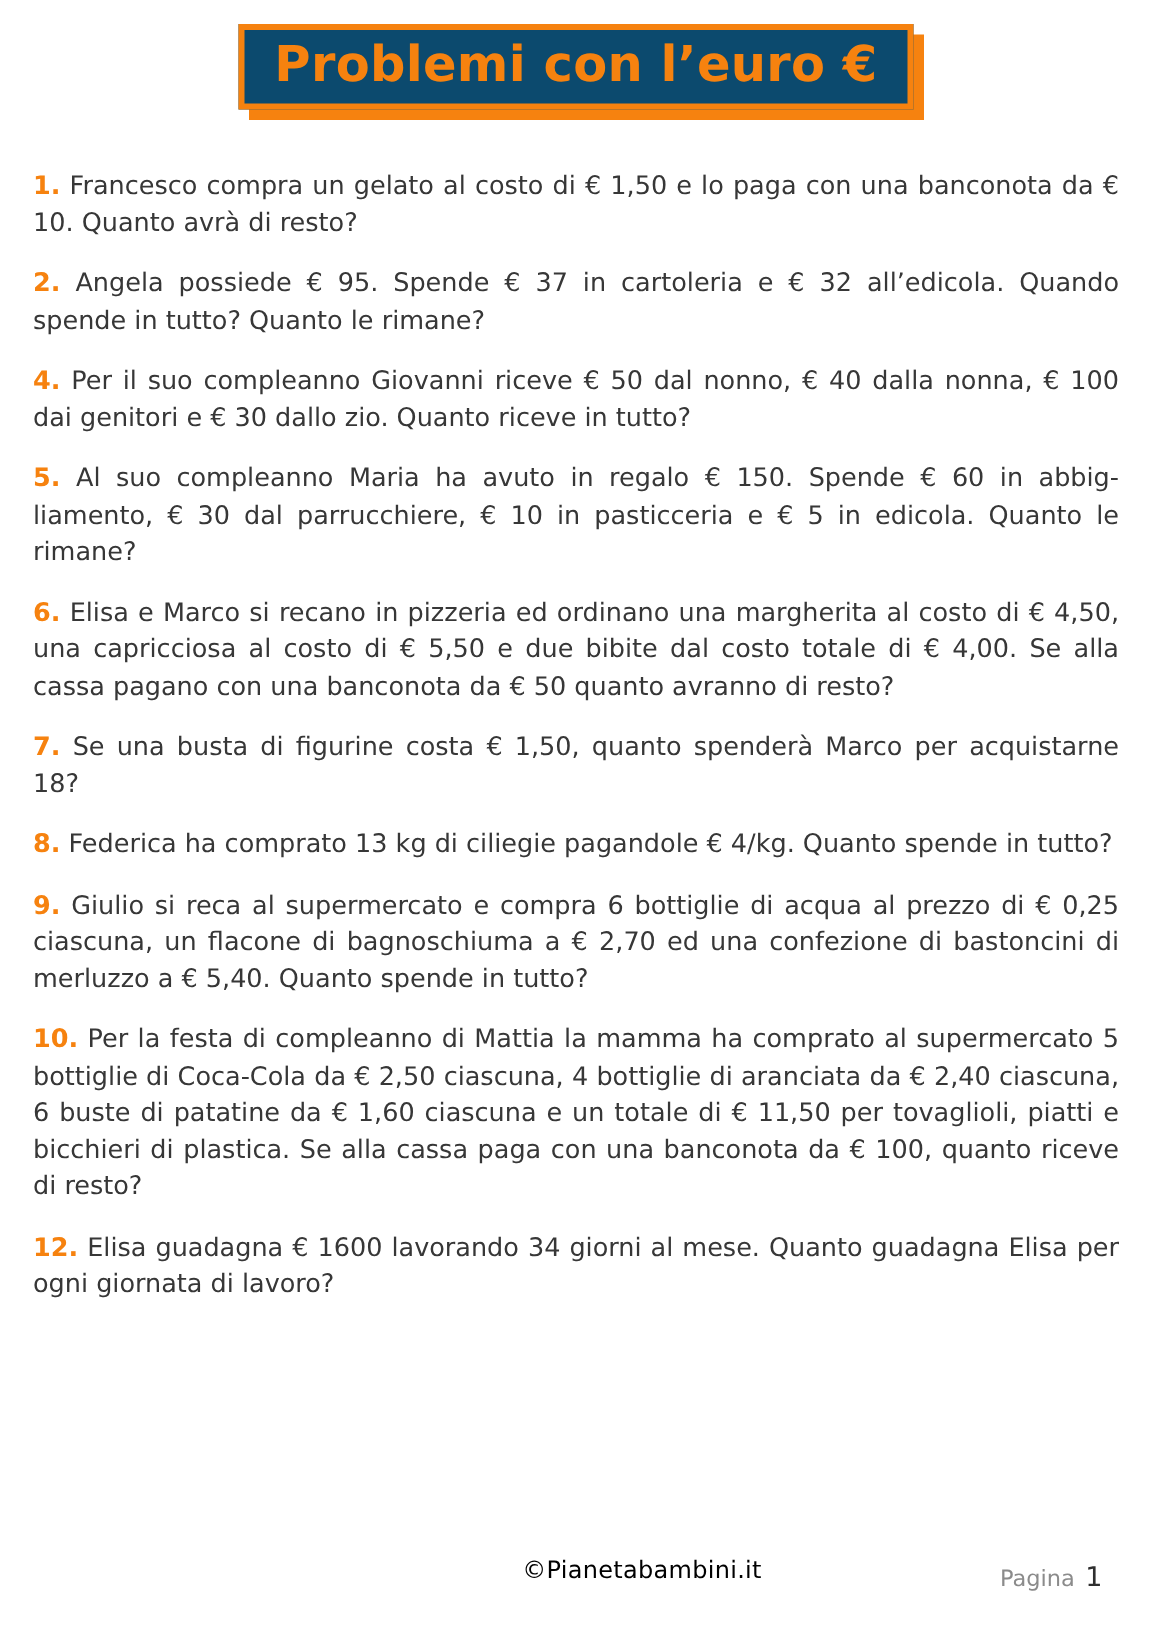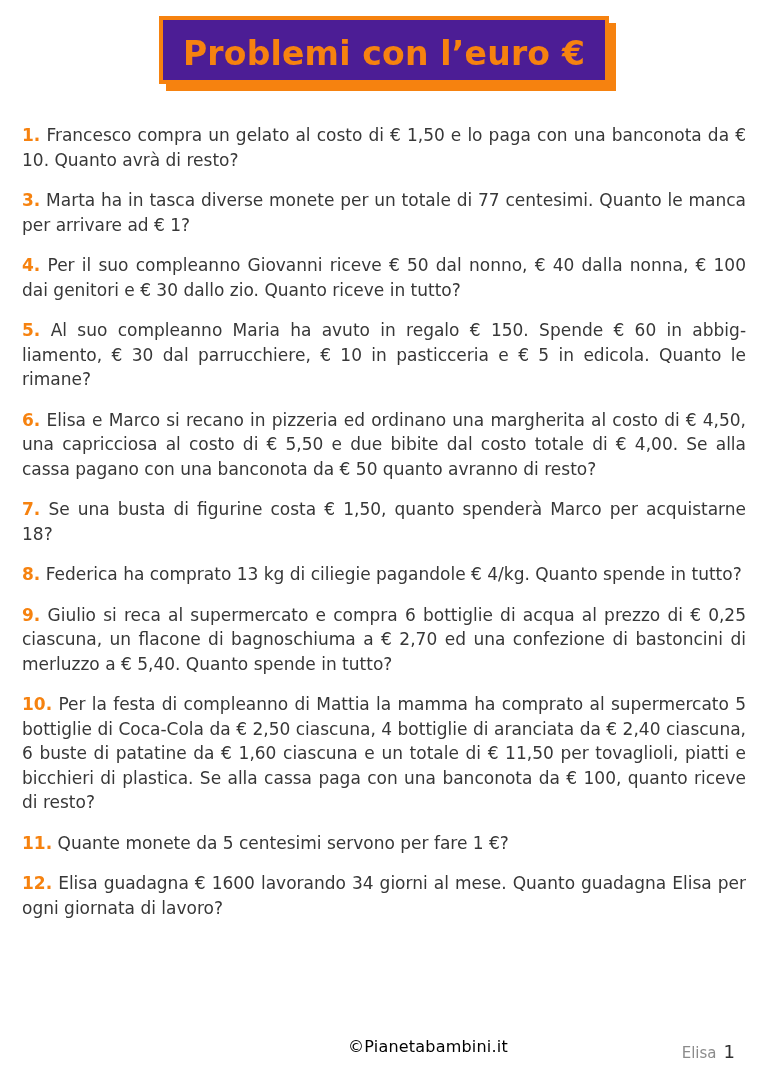--- a/index.html
+++ b/index.html
@@ -12,22 +12,22 @@
     overflow: hidden;
   }
   .title-wrap {
     display: flex;
     justify-content: center;
     padding-top: 16px;
   }
   .title-box {
     border: 4px solid var(--accent);
     box-shadow: 7px 7px 0 0 var(--accent);
-    background: #4c1d95;
-    padding: 14px 20px 7px 20px;
+    background: #0c4a6e;
+    padding: 3px 20px 7px 20px;
   }
   .title-text {
     font-size: 33px;
     font-weight: bold;
     color: var(--accent);
     letter-spacing: 0.2px;
     white-space: nowrap;
   }
   .content {
     margin: 0 22px;
@@ -79,31 +79,30 @@
 <div class="page">
 
   <div class="title-wrap">
     <div class="title-box">
       <div class="title-text">Problemi con l’euro €</div>
     </div>
   </div>
 
   <div class="content">
     <p class="problem"><span class="num">1.</span> <span>Francesco compra un gelato al costo di € 1,50 e lo paga con una bancono­ta da € 10. Quanto avrà di resto?</span></p>
-    <p class="problem"><span class="num">3.</span> <span>Marta ha in tasca diverse monete per un totale di 77 centesimi. Quanto le manca per arrivare ad € 1?</span></p>
+    <p class="problem"><span class="num">2.</span> <span>Angela possiede € 95. Spende € 37 in cartoleria e € 32 all’edicola. Quando spende in tutto? Quanto le rimane?</span></p>
     <p class="problem"><span class="num">4.</span> <span>Per il suo compleanno Giovanni riceve € 50 dal nonno, € 40 dalla nonna, € 100 dai genitori e € 30 dallo zio. Quanto riceve in tutto?</span></p>
     <p class="problem"><span class="num">5.</span> <span>Al suo compleanno Maria ha avuto in regalo € 150. Spende € 60 in abbig­liamento, € 30 dal parrucchiere, € 10 in pasticceria e € 5 in edicola. Quanto le rimane?</span></p>
     <p class="problem"><span class="num">6.</span> <span>Elisa e Marco si recano in pizzeria ed ordinano una margherita al costo di € 4,50, una capricciosa al costo di € 5,50 e due bibite dal costo totale di € 4,00. Se alla cassa pagano con una banconota da € 50 quanto avranno di resto?</span></p>
     <p class="problem"><span class="num">7.</span> <span>Se una busta di figurine costa € 1,50, quanto spenderà Marco per ac­quistarne 18?</span></p>
     <p class="problem"><span class="num">8.</span> <span>Federica ha comprato 13 kg di ciliegie pagandole € 4/kg. Quanto spende in tutto?</span></p>
     <p class="problem"><span class="num">9.</span> <span>Giulio si reca al supermercato e compra 6 bottiglie di acqua al prezzo di € 0,25 ciascuna, un flacone di bagnoschiuma a € 2,70 ed una confezione di bastoncini di merluzzo a € 5,40. Quanto spende in tutto?</span></p>
     <p class="problem"><span class="num">10.</span> <span>Per la festa di compleanno di Mattia la mamma ha comprato al supermer­cato 5 bottiglie di Coca-Cola da € 2,50 ciascuna, 4 bottiglie di aranciata da € 2,40 ciascuna, 6 buste di patatine da € 1,60 ciascuna e un totale di € 11,50 per tovaglioli, piatti e bicchieri di plastica. Se alla cassa paga con una banco­nota da € 100, quanto riceve di resto?</span></p>
-    <p class="problem"><span class="num">11.</span> <span>Quante monete da 5 centesimi servono per fare 1 €?</span></p>
     <p class="problem"><span class="num">12.</span> <span>Elisa guadagna € 1600 lavorando 34 giorni al mese. Quanto guadagna Elisa per ogni giornata di lavoro?</span></p>
   </div>
 
   <div class="footer-logo"><span>©</span><span>Pianetabambini.it</span></div>
 
   <div class="footer-page">
-    <span class="label">Elisa</span><span class="number">1</span>
+    <span class="label">Pagina</span><span class="number">1</span>
   </div>
 
 </div>
 
 </body></html>

